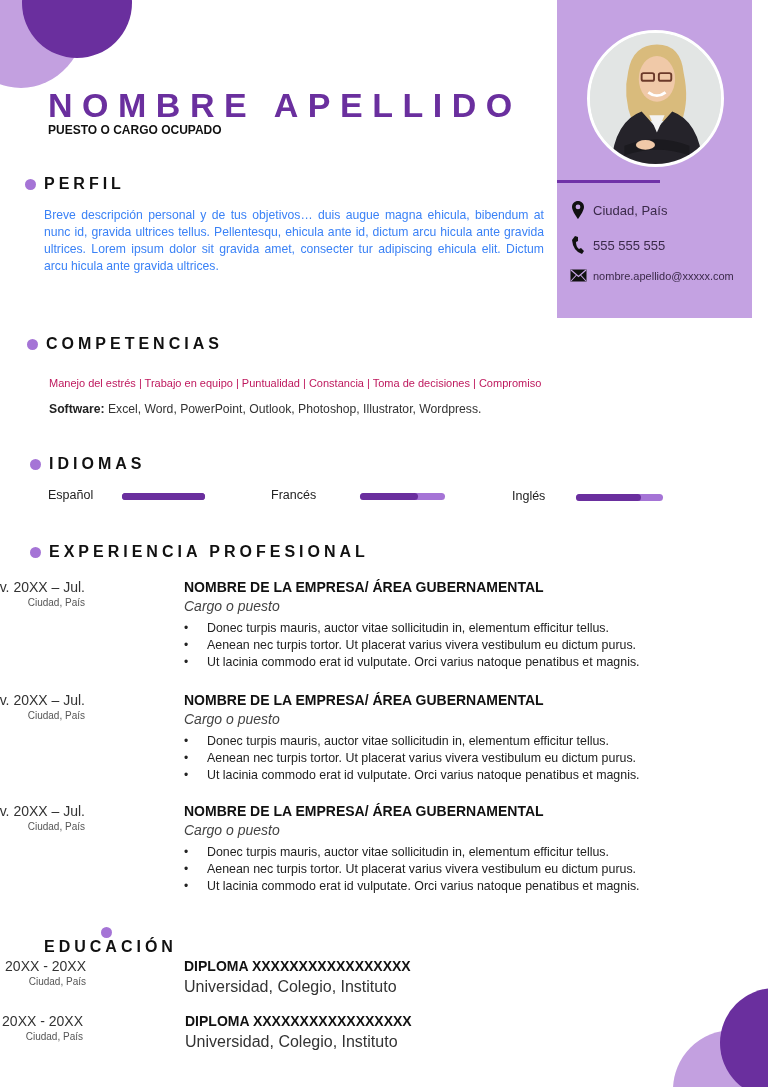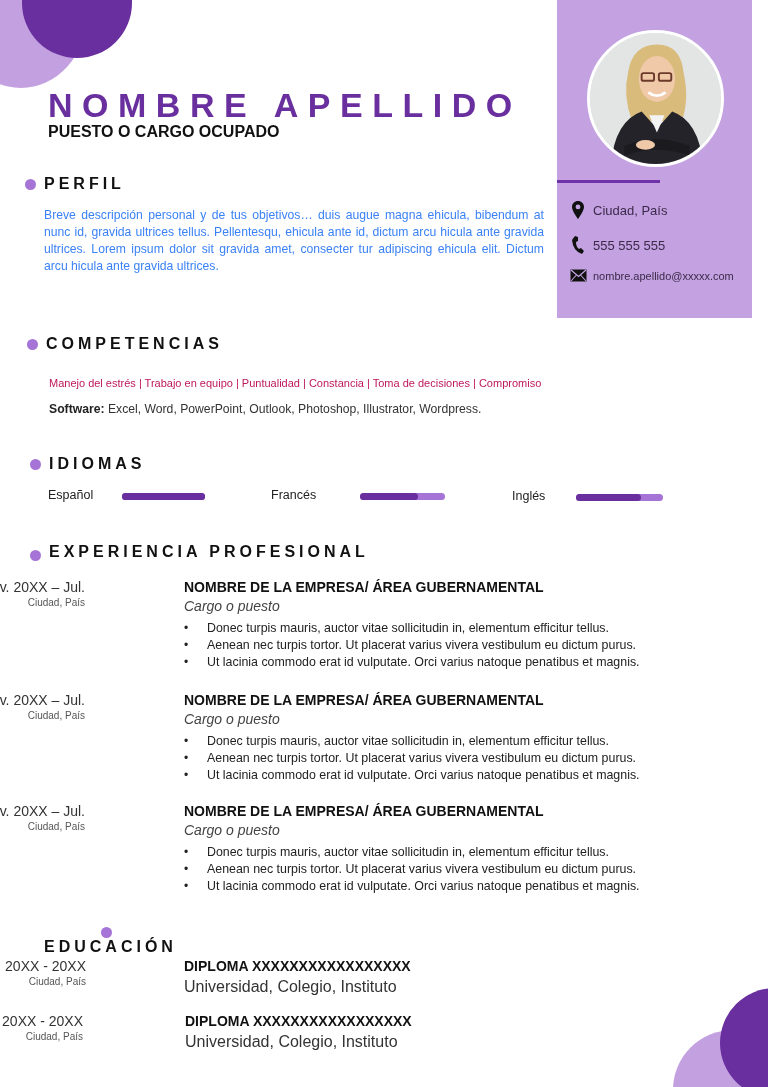--- a/index.html
+++ b/index.html
@@ -17,21 +17,21 @@
              border: 3px solid #ffffff; overflow: hidden; background: #e4e6e6; }
     .photo svg { width: 100%; height: 100%; display: block; }
     .side-rule { position: absolute; left: 0; top: 180px; width: 103px; height: 3px; background: #7032a8; }
     .contact { position: absolute; left: 12px; display: flex; align-items: center; color: #3b2a4a; }
     .contact .ic { width: 18px; display: inline-flex; justify-content: center; margin-right: 6px; }
     .contact .txt { font-size: 13px; }
     .contact.email .txt { font-size: 11px; }
 
     .name { position: absolute; left: 48px; top: 86px; font-size: 34px; font-weight: bold; letter-spacing: 9.5px;
             color: #6a2f9e; white-space: nowrap; }
-    .role { position: absolute; left: 48px; top: 123px; font-size: 16px; font-weight: bold; color: #111; }
+    .role { position: absolute; left: 48px; top: 123px; font-size: 12px; font-weight: bold; color: #111; }
 
     .sec-title { position: absolute; display: flex; align-items: center; font-size: 16px; font-weight: bold;
                  letter-spacing: 4px; color: #111; white-space: nowrap; }
     .sec-title .dot { width: 11px; height: 11px; border-radius: 50%; background: #a574d6; margin-right: 8px; }
 
     .profile { position: absolute; left: 44px; top: 207px; width: 500px; font-size: 12.2px; line-height: 17px;
                color: #3b82f6; text-align: justify; }
 
     .skills { position: absolute; left: 49px; top: 377px; font-size: 11px; color: #be185d; white-space: nowrap; }
     .software { position: absolute; left: 49px; top: 402px; font-size: 12.2px; color: #333; white-space: nowrap; }
@@ -148,21 +148,21 @@
   <div class="fill" style="width:68%;"></div>
 </div>
 
 <div class="lang" style="left:512px; top:489px;">
   <span>Inglés</span>
 </div>
 <div class="bar" style="position:absolute; left:576px; top:494px; width:87px;">
   <div class="fill" style="width:75%;"></div>
 </div>
 
-<div class="sec-title" style="left:30px; top:543px;align-items:flex-end;">
+<div class="sec-title" style="left:30px; top:543px;">
   <span class="dot"></span>
   <span>EXPERIENCIA PROFESIONAL</span>
 </div>
 
 <div class="job" style="top:579px;">
   <div class="date">Nov. 20XX – Jul.</div>
   <div class="loc">Ciudad, País</div>
   <div class="company">NOMBRE DE LA EMPRESA/ ÁREA GUBERNAMENTAL</div>
   <div class="position">Cargo o puesto</div>
   <ul>

